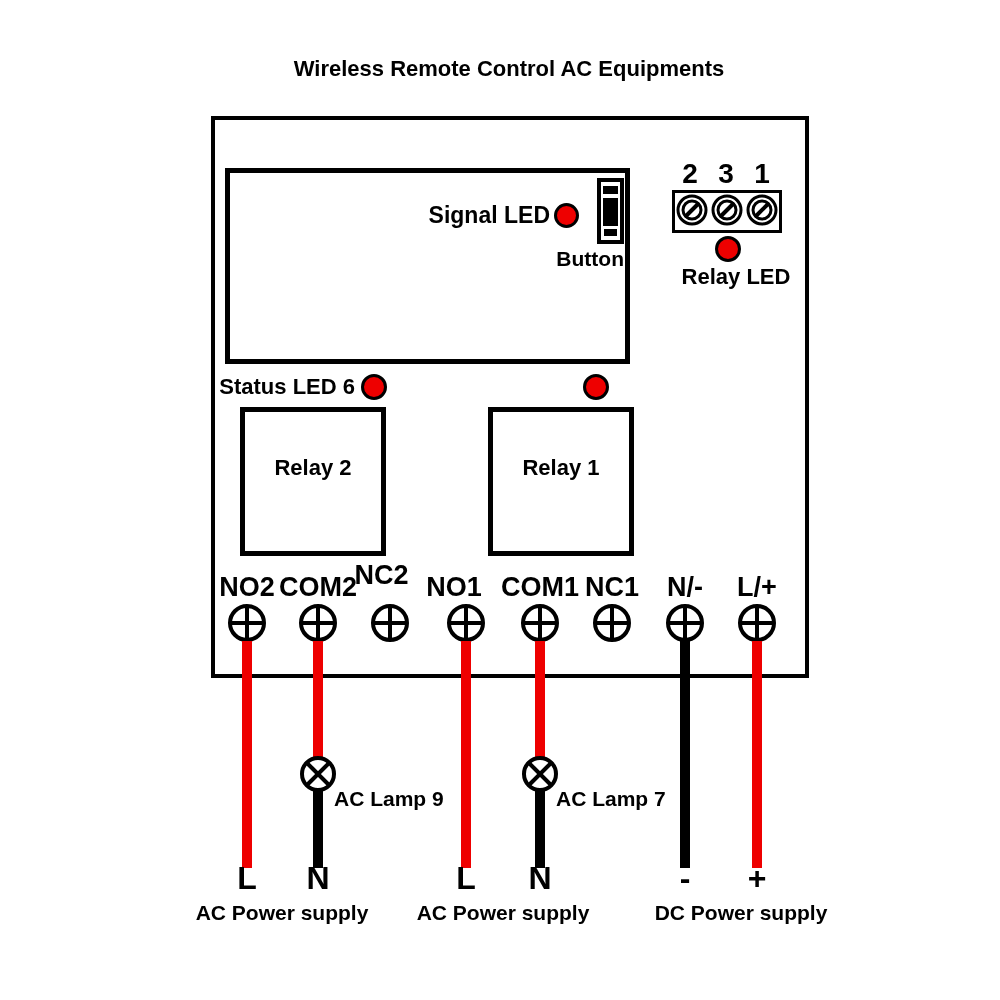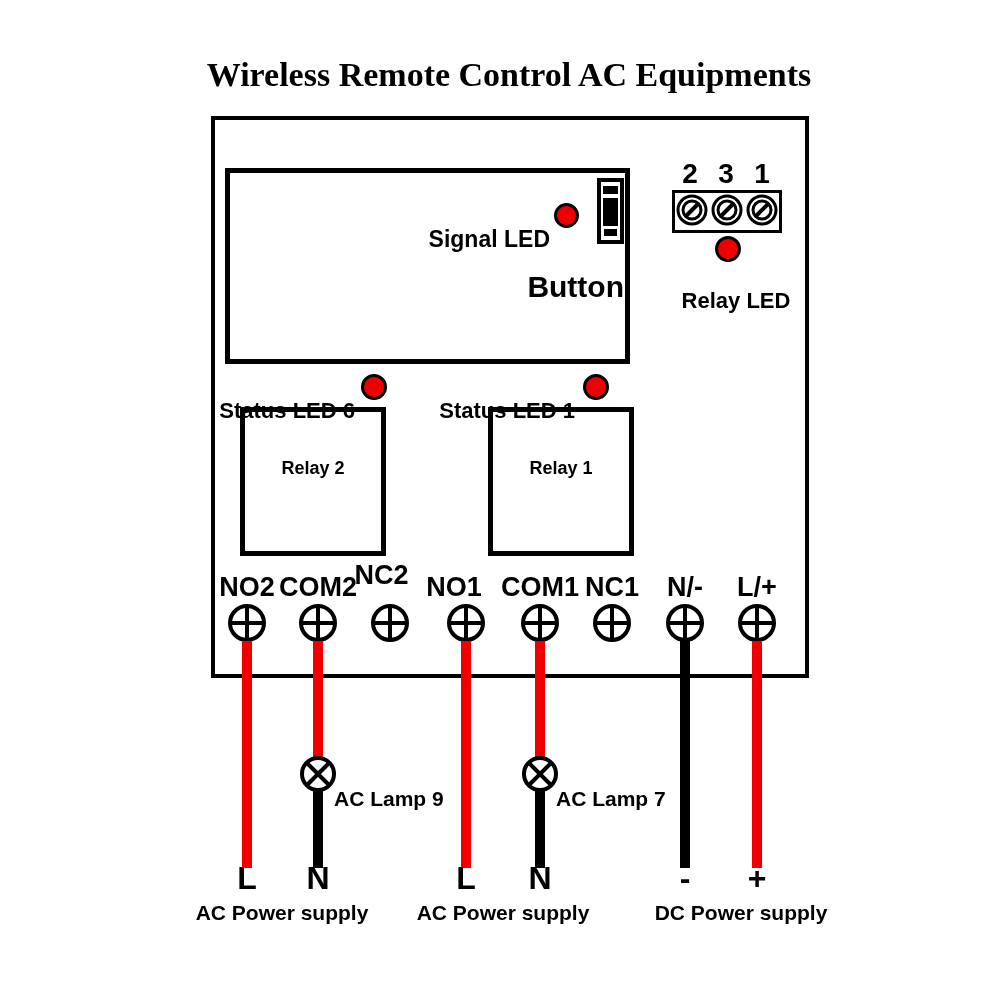--- a/index.html
+++ b/index.html
@@ -8,40 +8,40 @@
     font-family:"Liberation Sans", sans-serif;font-weight:bold;color:#000;
     overflow:hidden;
   }
   .abs{position:absolute;line-height:1;}
   .center{text-align:center;}
   .right{text-align:right;}
   
   .outer-box{left:211px;top:116px;width:598px;height:562px;border:4px solid #000;box-sizing:border-box;}
   .inner-box{left:225px;top:168px;width:405px;height:196px;border:5px solid #000;box-sizing:border-box;}
   .relay-box{border:5px solid #000;box-sizing:border-box;display:flex;align-items:center;justify-content:center;}
-  .relay-box span{position:relative;top:-14px;font-size:18px;}
+  .relay-box span{position:relative;top:-14px;font-size:22px;}
   
   .led{position:absolute;border-radius:50%;border:3px solid #000;box-sizing:border-box;}
   
   .button-box{left:597px;top:178px;width:27px;height:66px;border:4px solid #000;box-sizing:border-box;
     display:flex;flex-direction:column;align-items:center;padding-top:4px;}
   .button-box .b1{width:15px;height:8px;background:#000;}
   .button-box .b2{width:15px;height:28px;background:#000;margin-top:4px;}
   .button-box .b3{width:13px;height:7px;background:#000;margin-top:3px;}
   
   .ant-block{left:672px;top:190px;width:110px;height:43px;border:3px solid #000;box-sizing:border-box;
     display:flex;align-items:center;justify-content:space-around;}
   .pin-num{font-size:28px;}
   
   .t-label{font-size:27px;}
-  .small-label{font-size:22px;margin-top:24px;}
+  .small-label{font-size:22px;}
   .lamp-label{font-size:21px;}
   .bottom-letter{font-size:32px;}
   .caption{font-size:21px;}
-  .title{font-size:34px;font-family:Liberation Serif, serif;}
+  .title{font-size:22px;}
   .wire{position:absolute;width:10px;}
   .screw{position:absolute;}
   .lamp{position:absolute;}
 </style>
 </head>
 <body>
 
 <div class="canvas">
 
   <div class="abs title center" style="left:59px;top:58px;width:900px;">Wireless Remote Control AC Equipments</div>
@@ -51,21 +51,21 @@
   <div class="abs inner-box"></div>
 
   <div class="abs small-label right" style="left:350px;top:204px;width:200px;font-size:23px;">Signal LED</div>
   <div class="led" style="left: 554px; top: 203px; width: 25px; height: 25px; background: rgb(238, 0, 0);"></div>
 
   <div class="abs button-box">
     <div class="b1"></div>
       <div class="b2"></div>
       <div class="b3"></div>
   </div>
-  <div class="abs small-label right" style="left:450px;top:248px;width:174px;font-size:30px;">Button</div>
+  <div class="abs small-label right" style="left:450px;top:248px;width:174px;font-size:21px;">Button</div>
 
   <div class="abs pin-num center" style="left:670px;top:160px;width:40px;">2</div>
   <div class="abs pin-num center" style="left:706px;top:160px;width:40px;">3</div>
   <div class="abs pin-num center" style="left:742px;top:160px;width:40px;">1</div>
 
   <div class="abs ant-block">
     <span class="ant-screw"><svg width="34" height="34" viewBox="0 0 34 34">
     <circle cx="17" cy="17" r="14" fill="#fff" stroke="#000000" stroke-width="3"></circle>
     <circle cx="17" cy="17" r="9" fill="#fff" stroke="#000000" stroke-width="3"></circle>
     <line x1="10" y1="24" x2="24" y2="10" stroke="#000000" stroke-width="4"></line>
@@ -80,21 +80,20 @@
     <circle cx="17" cy="17" r="9" fill="#fff" stroke="#000000" stroke-width="3"></circle>
     <line x1="10" y1="24" x2="24" y2="10" stroke="#000000" stroke-width="4"></line>
   </svg></span>
   </div>
 
   <div class="led" style="left: 715px; top: 236px; width: 26px; height: 26px; background: rgb(238, 0, 0);"></div>
   <div class="abs small-label center" style="left:646px;top:266px;width:180px;">Relay LED</div>
 
   <div class="abs small-label right" style="left:170px;top:376px;width:185px;">Status LED 6</div>
   <div class="led" style="left: 361px; top: 374px; width: 26px; height: 26px; background: rgb(238, 0, 0);"></div>
-  <div class="abs small-label right" style="left:390px;top:376px;width:185px;">Status LED 1</div>
   <div class="led" style="left: 583px; top: 374px; width: 26px; height: 26px; background: rgb(238, 0, 0);"></div>
 
   <div class="abs relay-box" style="left:240px;top:407px;width:146px;height:149px;">
     <span>Relay 2</span>
   </div>
   <div class="abs relay-box" style="left:462px;top:407px;width:146px;height:149px;margin-left:26px;">
     <span>Relay 1</span>
   </div>
 
   <div id="generated">

